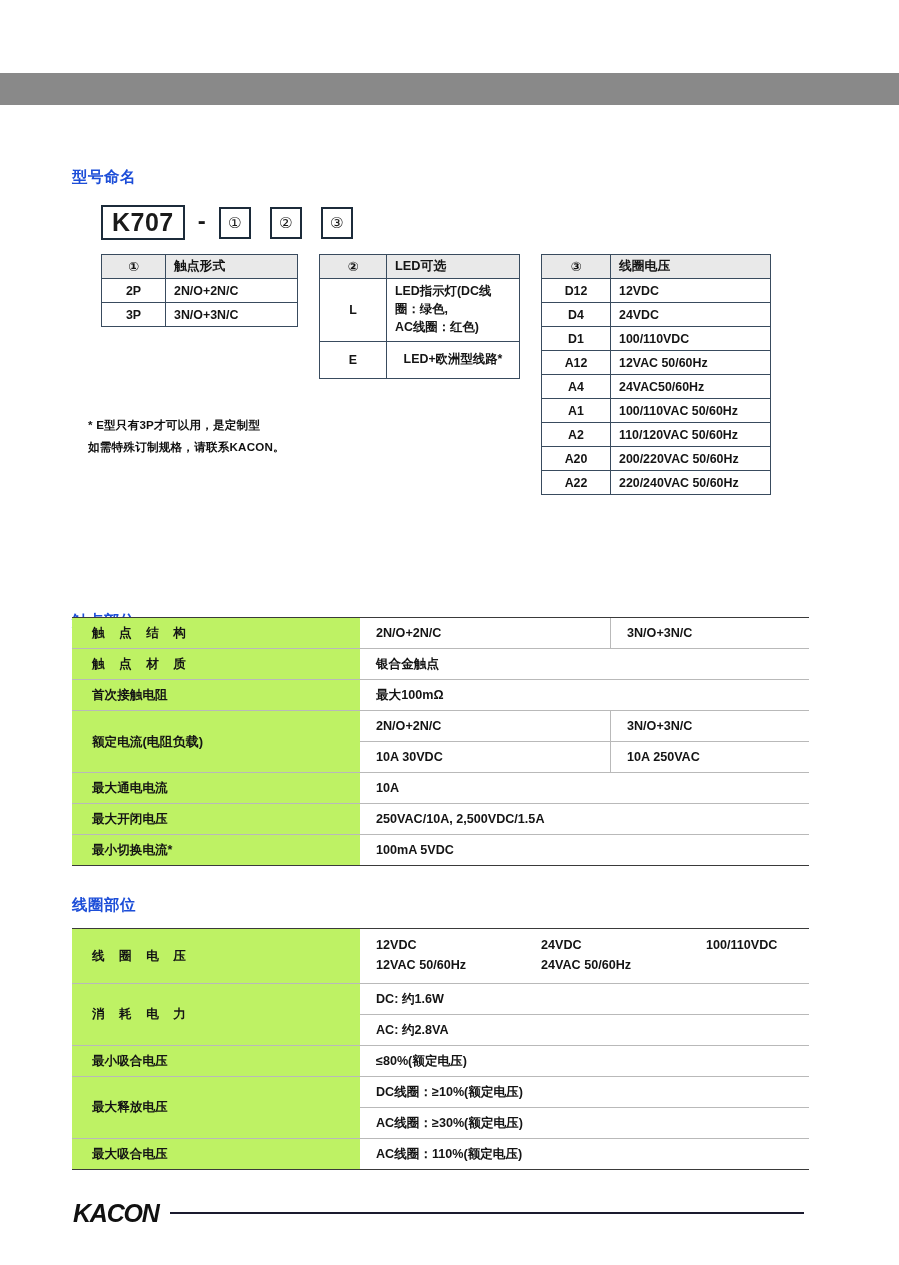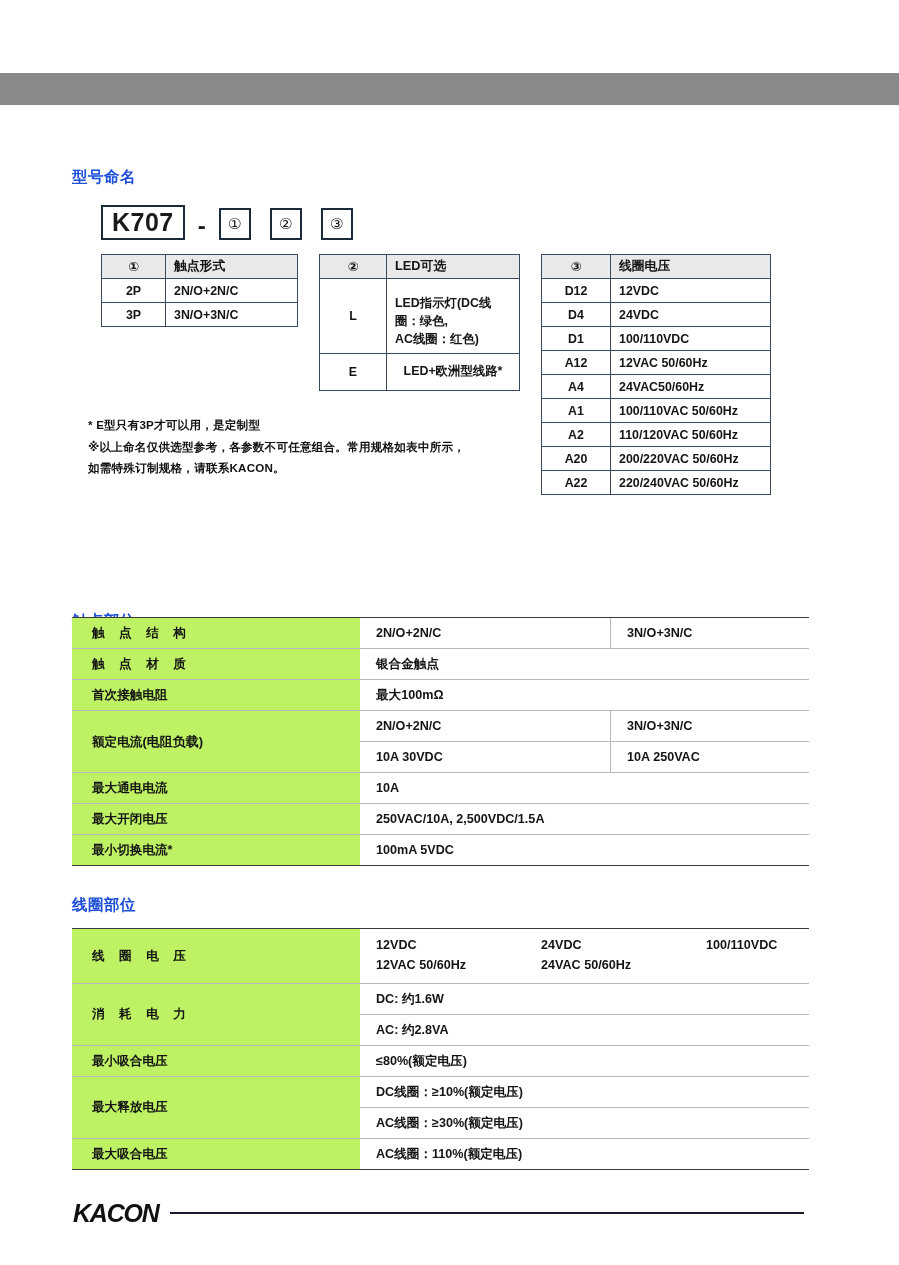--- a/index.html
+++ b/index.html
@@ -42,21 +42,21 @@
   }
 
   
   .model-naming-title { position: absolute; left: 72px; top: 167px; }
 
   .code-row {
     position: absolute;
     left: 101px;
     top: 205px;
     display: flex;
-    align-items: flex-end;
+    align-items: center;
   }
   .code-box {
     border: 2px solid #1c2b3a;
     background: #ffffff;
     height: 32px;
     min-width: 32px;
     display: flex;
     align-items: center;
     justify-content: center;
     font-weight: bold;
@@ -108,21 +108,21 @@
     text-align: center;
     font-weight: bold;
   }
   .opt-table td { height: 23px; }
 
   #opt-contact { left: 101px; top: 254px; width: 197px; }
   #opt-contact .key { width: 47px; }
 
   #opt-led { left: 319px; top: 254px; width: 201px; }
   #opt-led .key { width: 50px; }
-  #opt-led td.val-multi { line-height: 1.45; padding-top: 16px; padding-bottom: 4px; }
+  #opt-led td.val-multi { line-height: 1.45; padding-top: 4px; padding-bottom: 4px; }
   #opt-led td.center { text-align: center; }
 
   #opt-coil { left: 541px; top: 254px; width: 230px; }
   #opt-coil .key { width: 52px; }
 
   
   .footnotes {
     position: absolute;
     left: 88px;
     top: 414px;
@@ -306,21 +306,20 @@
     </tr>
     <tr>
       <td class="key">A22</td>
       <td>220/240VAC 50/60Hz</td>
     </tr>
   </tbody>
     </table>
 
   <div class="footnotes">
     <div>* E型只有3P才可以用，是定制型</div>
-    <div>※以上命名仅供选型参考，各参数不可任意组合。常用规格如表中所示，</div>
     <div>如需特殊订制规格，请联系KACON。</div>
   </div>
 
   <div class="section-title spec-title-contact">触点部位</div>
 
   <table class="spec-table" id="spec-contact">
     <tbody>
         <tr class="toprule">
       <td class="lbl">
         <span class="sp">触 点 结 构</span>

